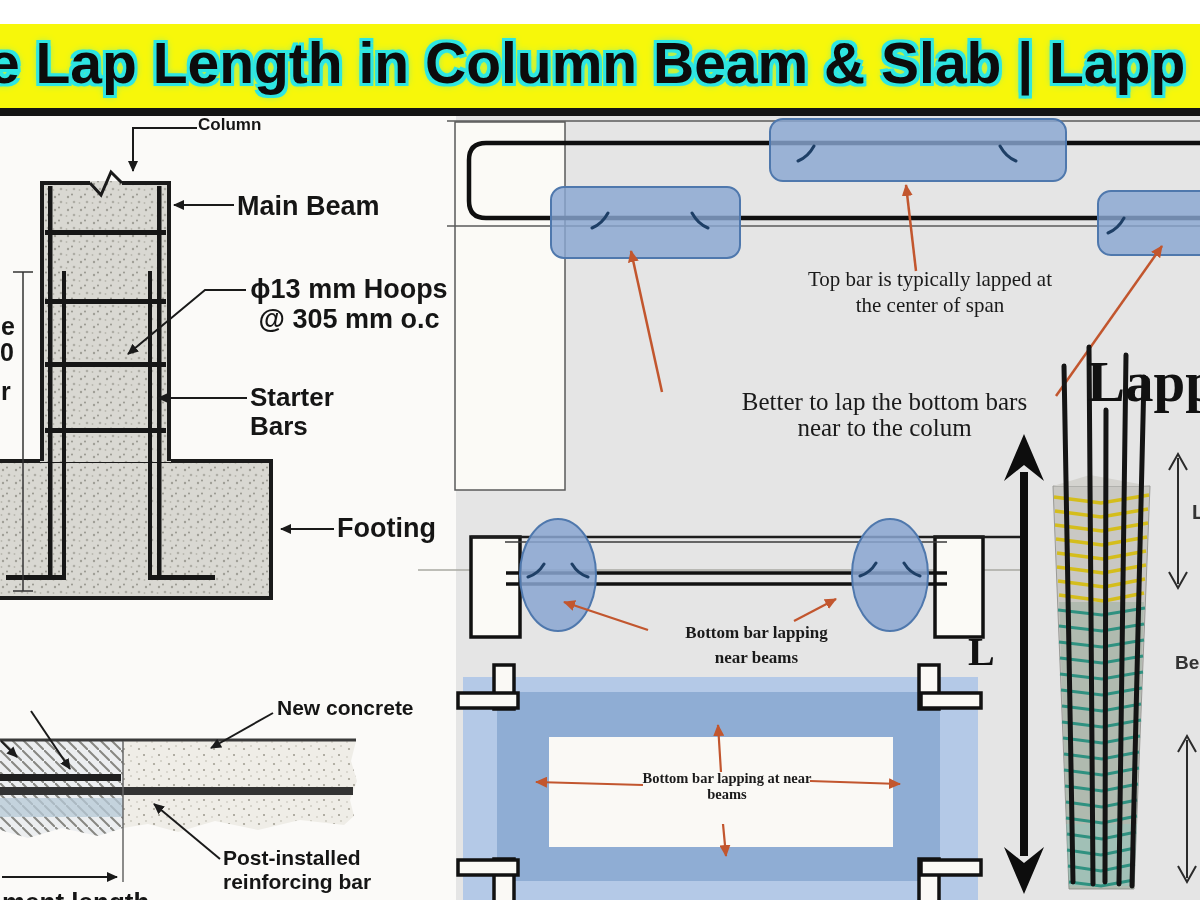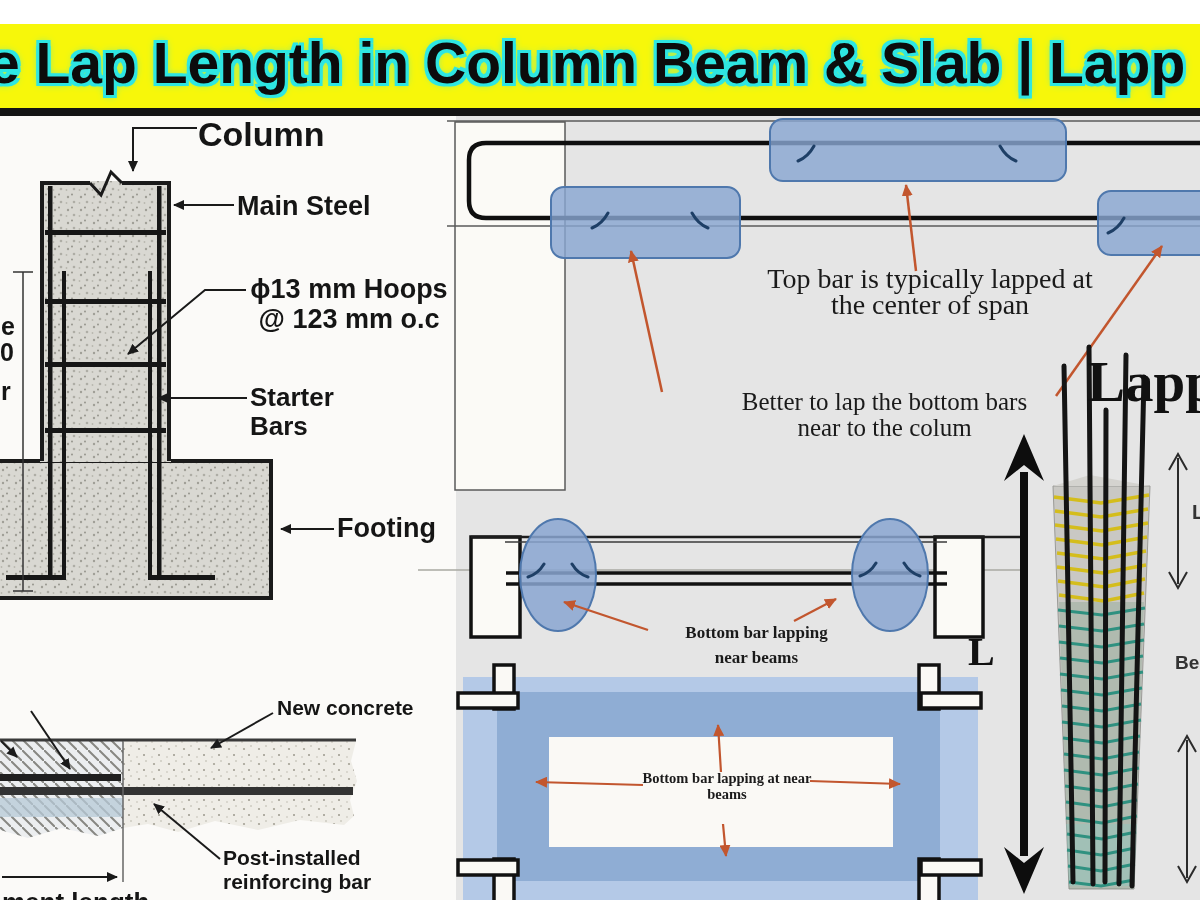--- a/index.html
+++ b/index.html
@@ -181,43 +181,43 @@
       <path d="M1064,342 L1073,858 M1089,323 L1093,860 M1106,386 L1105,858 M1126,331 L1119,860 M1144,353 L1132,862" fill="none" stroke="#141414" stroke-width="5" stroke-linecap="round"></path>
       <g stroke="#2b2b2b" stroke-width="2" fill="none">
         <line x1="1178" y1="434" x2="1178" y2="560"></line>
         <path d="M1169,446 L1178,430 L1187,446 M1169,548 L1178,564 L1187,548"></path>
         <line x1="1187" y1="716" x2="1187" y2="854"></line>
         <path d="M1178,728 L1187,712 L1196,728 M1178,842 L1187,858 L1196,842"></path>
       </g>
     </g>
   </svg>
 
-  <div class="lbl" style="left:198px;top:91px;font-size:34px;">Column</div>
-  <div class="lbl" style="left:237px;top:167px;font-size:27px;">Main Steel</div>
+  <div class="lbl" style="left:198px;top:91px;font-size:17px;">Column</div>
+  <div class="lbl" style="left:237px;top:167px;font-size:27px;">Main Beam</div>
   <div class="lbl" style="left:248px;top:250px;font-size:27px;width:202px;text-align:center;">
     <span>ϕ13 mm Hoops</span><br>
-    <span>@ 123 mm o.c</span>
+    <span>@ 305 mm o.c</span>
   </div>
   <div class="lbl" style="left:1px;top:288px;font-size:25px;">e</div>
   <div class="lbl" style="left:0px;top:314px;font-size:25px;">0</div>
   <div class="lbl" style="left:1px;top:353px;font-size:25px;">r</div>
   <div class="lbl" style="left:250px;top:359px;font-size:26px;">
     <span>Starter</span><br>
     <span>Bars</span>
   </div>
   <div class="lbl" style="left:337px;top:489px;font-size:27px;">Footing</div>
 
   <div class="lbl" style="left:277px;top:672px;font-size:21px;">New concrete</div>
   <div class="lbl" style="left:223px;top:822px;font-size:21px;">
     <span>Post-installed</span><br>
     <span>reinforcing bar</span>
   </div>
   <div class="lbl" style="left:2px;top:864px;font-size:26px;">ment length</div>
 
-  <div class="lbl ser center" style="left:765px;top:242px;width:330px;font-size:28px;line-height:26px;color:#1a1a1a;">
+  <div class="lbl ser center" style="left:765px;top:242px;width:330px;font-size:21px;line-height:26px;color:#1a1a1a;">
     <span>Top bar is typically lapped at</span><br>
     <span>the center of span</span>
   </div>
   <div class="lbl ser center" style="left:712px;top:365px;width:345px;font-size:25px;line-height:26px;color:#1a1a1a;">
     <span>Better to lap the bottom bars</span><br>
     <span>near to the colum</span>
   </div>
   <div class="lbl ser" style="left:1087px;top:326px;font-size:57px;font-weight:bold;color:#111;white-space:nowrap;">Lapping</div>
 
   <div class="lbl ser center" style="left:664px;top:596px;width:185px;font-size:17px;font-weight:bold;line-height:25px;color:#1a1a1a;">

